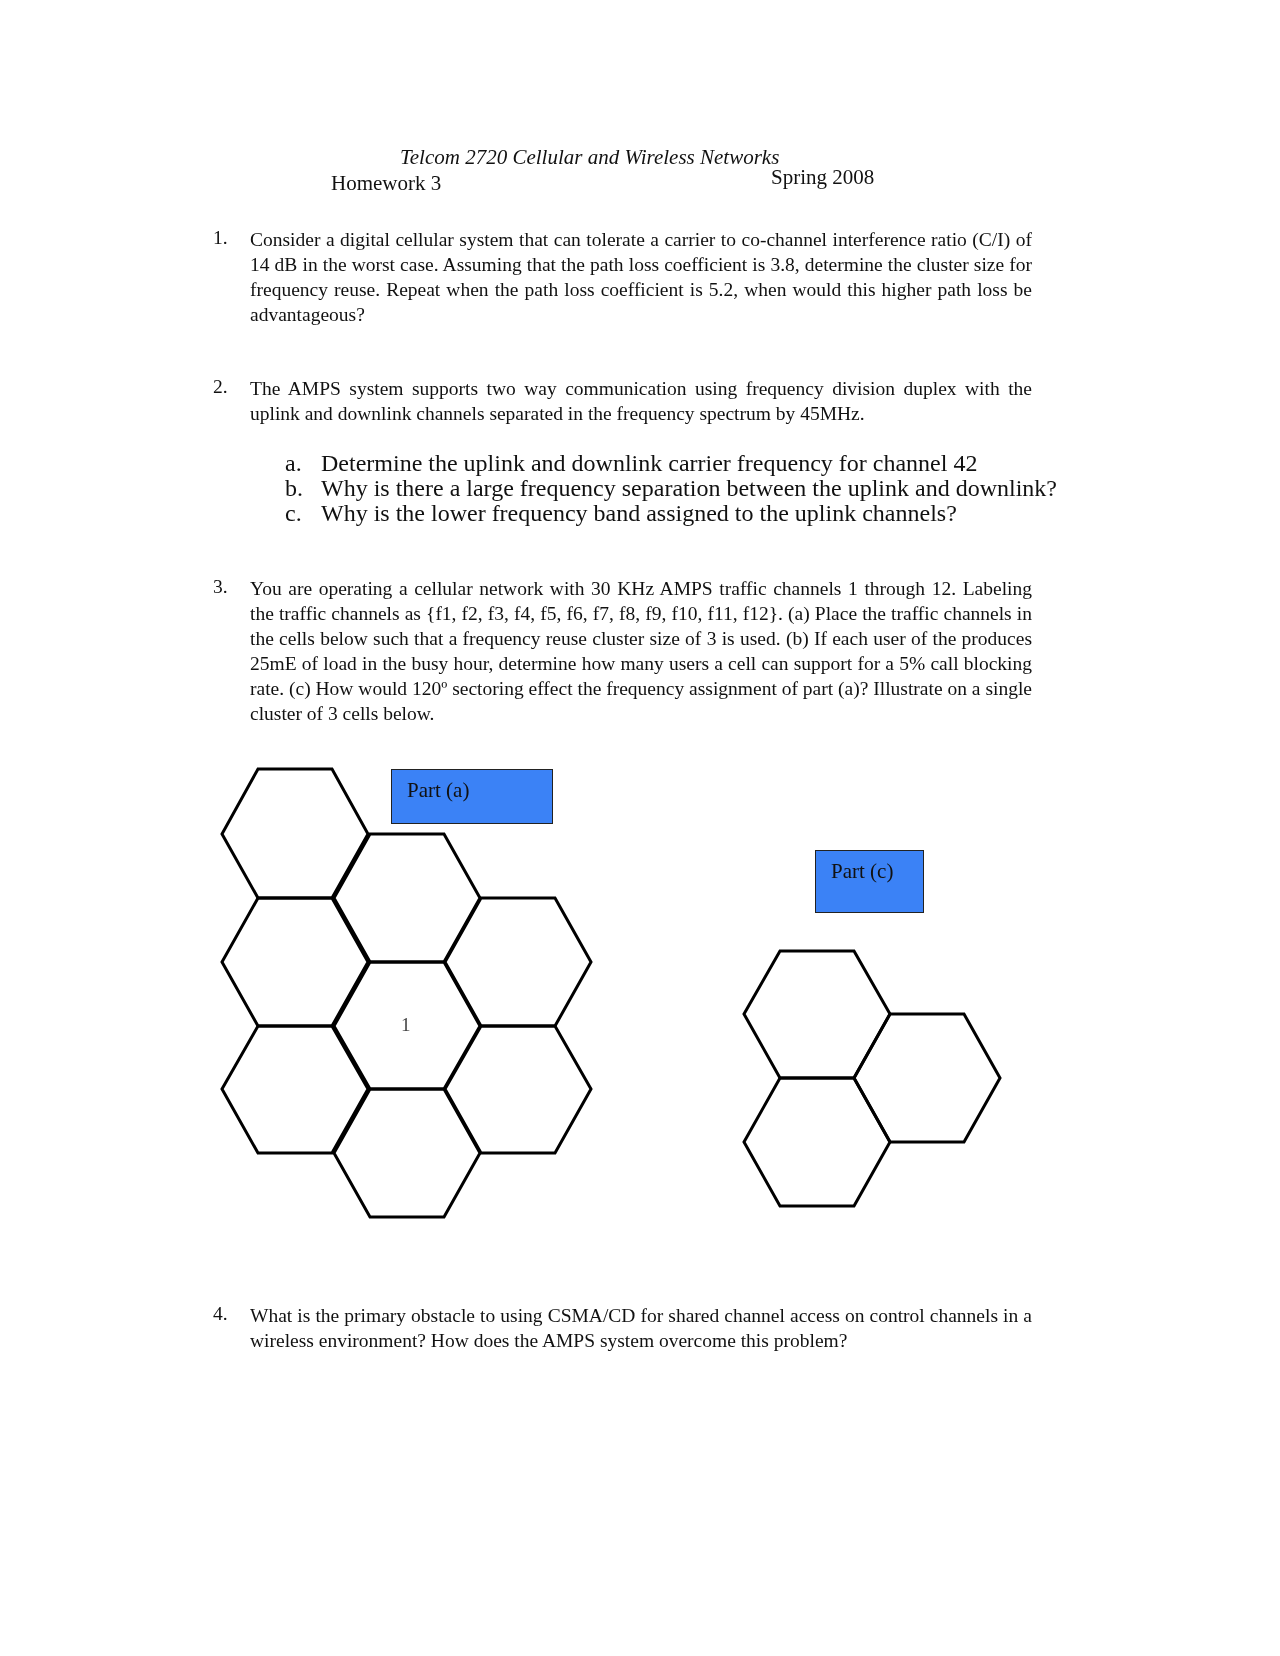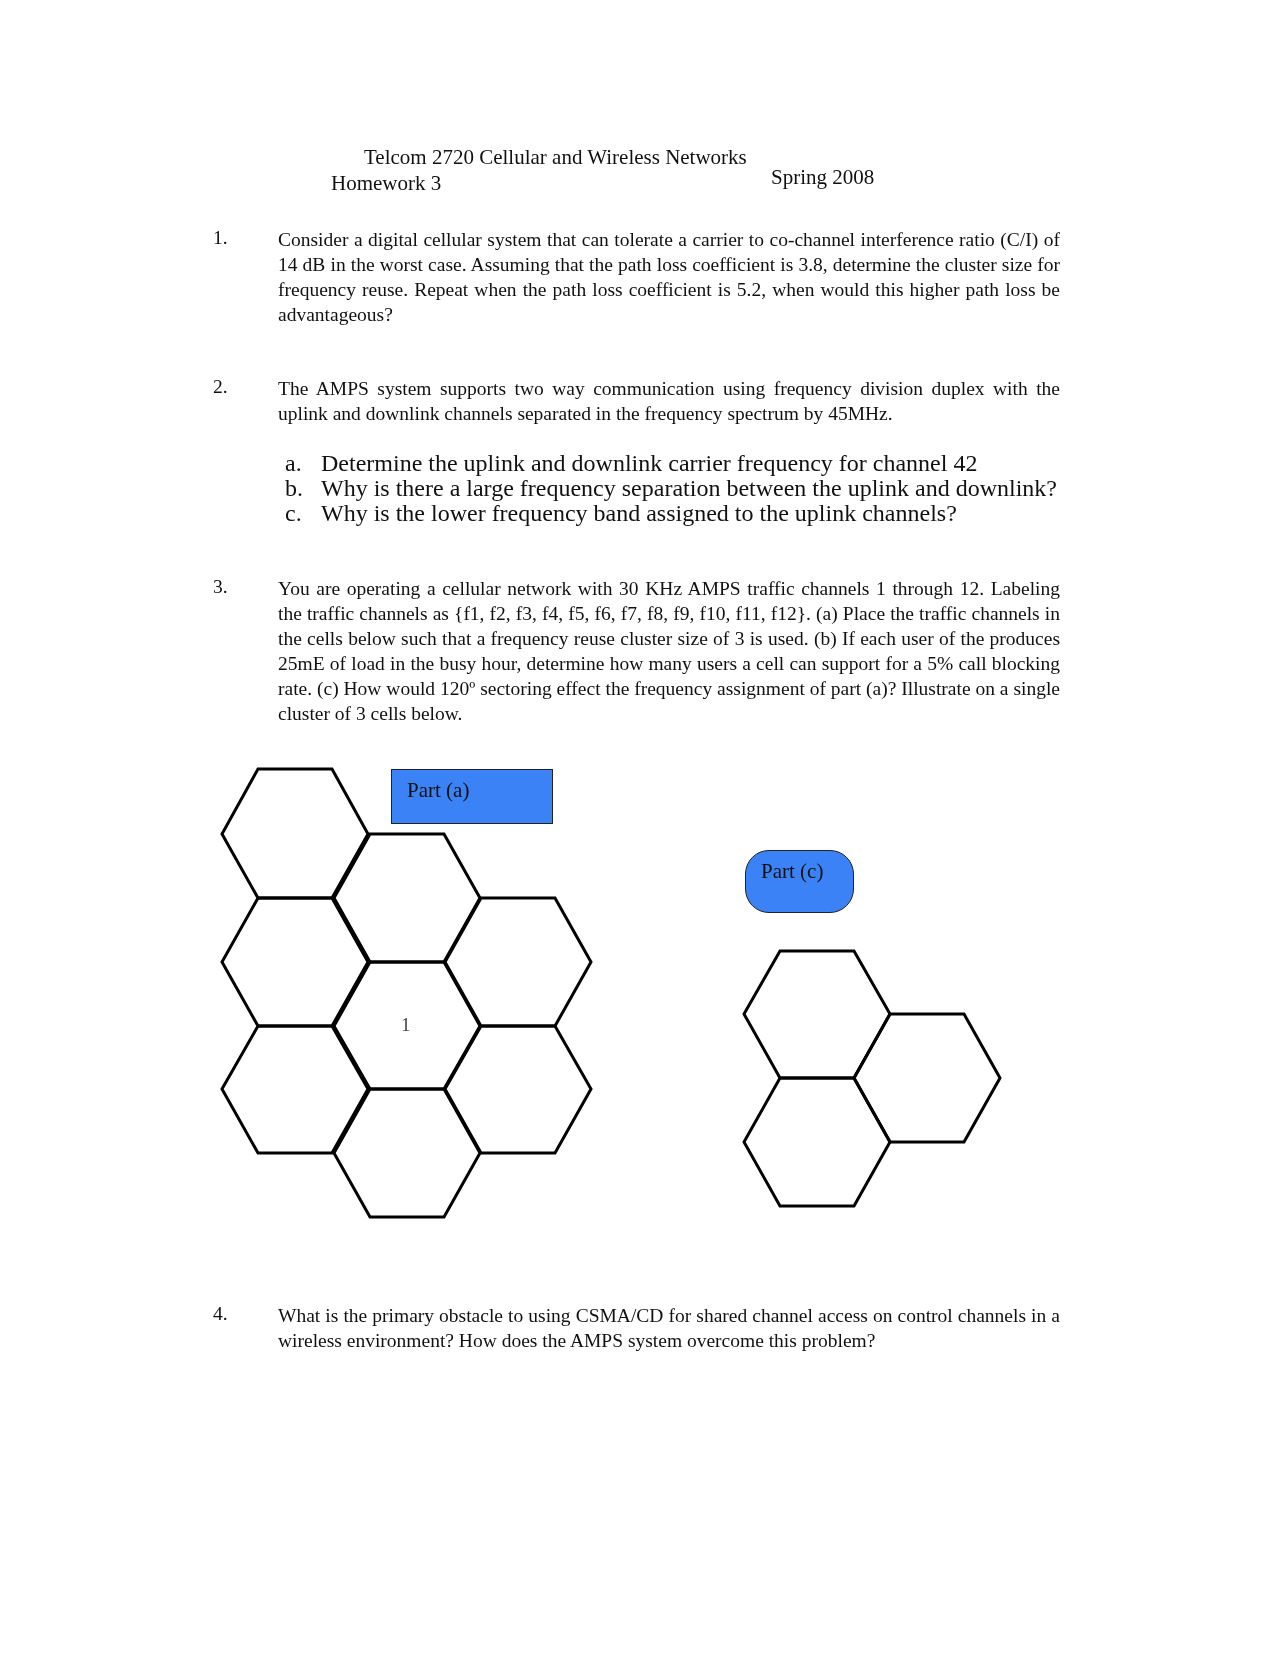--- a/index.html
+++ b/index.html
@@ -1,32 +1,32 @@
 <!DOCTYPE html>
 <html><head>
 <meta charset="utf-8">
 <style>
   html, body { margin: 0; padding: 0; background: #ffffff; }
   body { width: 1280px; height: 1656px; position: relative; overflow: hidden;
          font-family: "Liberation Serif", "DejaVu Serif", serif; color: #111; }
   .abs { position: absolute; white-space: nowrap; }
   .title { font-size: 21px; }
   .q-num { position: absolute; left: 213px; font-size: 19.5px; }
-  .q-body { position: absolute; left: 250px; width: 782px; font-size: 19.5px; line-height: 25px; text-align: justify; text-align-last: left; margin-left: 28px; }
+  .q-body { position: absolute; left: 250px; width: 782px; font-size: 19.5px; line-height: 25px; text-align: justify; text-align-last: left; }
   .sub-item { position: absolute; left: 285px; font-size: 24px; line-height: 25px; }
   .sub-item .letter { display: inline-block; width: 36px; }
   .label-box { position: absolute; border: 1.5px solid #222; background: #3b82f6; font-size: 21px; }
   .label-box span { position: absolute; left: 15px; top: 8px; }
   svg.hexes { position: absolute; left: 0; top: 0; }
   .cell-num { position: absolute; font-size: 19px; color: #444; }
 </style>
 </head>
 <body>
 
-<div class="abs title" style="left:364px; top:145px;">Telcom 2720 Cellular and Wireless Networks</div>
+<div class="abs title" style="left:400px; top:145px;font-style:italic;">Telcom 2720 Cellular and Wireless Networks</div>
 <div class="abs title" style="left:331px; top:171px;">Homework 3</div>
 <div class="abs title" style="left:771px; top:165px;">Spring 2008</div>
 
 <div>
   <div class="q-num" style="top:227px;">1.</div>
   <div class="q-body" style="top:227px;">Consider a digital cellular system that can tolerate a carrier to co-channel interference ratio (C/I) of 14 dB in the worst case. Assuming that the path loss coefficient is 3.8, determine the cluster size for frequency reuse. Repeat when the path loss coefficient is 5.2, when would this higher path loss be advantageous?</div>
 </div>
 
 <div>
   <div class="q-num" style="top:376px;">2.</div>
@@ -70,20 +70,20 @@
     <polygon points="780,1078 854,1078 890,1142 854,1206 780,1206 744,1142"></polygon>
     <polygon points="890,1014 964,1014 1000,1078 964,1142 890,1142 854,1078"></polygon>
   </g>
 </svg>
 
 <div class="cell-num" style="left:401px; top:1014px;">1</div>
 
 <div class="label-box" style="left:391px; top:769px; width:160px; height:53px;">
   <span>Part (a)</span>
 </div>
-<div class="label-box" style="left:745px; top:850px; width:107px; height:61px;border-radius:24px;">
+<div class="label-box" style="left:815px; top:850px; width:107px; height:61px;">
   <span>Part (c)</span>
 </div>
 
 <div>
   <div class="q-num" style="top:1303px;">4.</div>
   <div class="q-body" style="top:1303px;">What is the primary obstacle to using CSMA/CD for shared channel access on control channels in a wireless environment? How does the AMPS system overcome this problem?</div>
 </div>
 
 </body></html>

